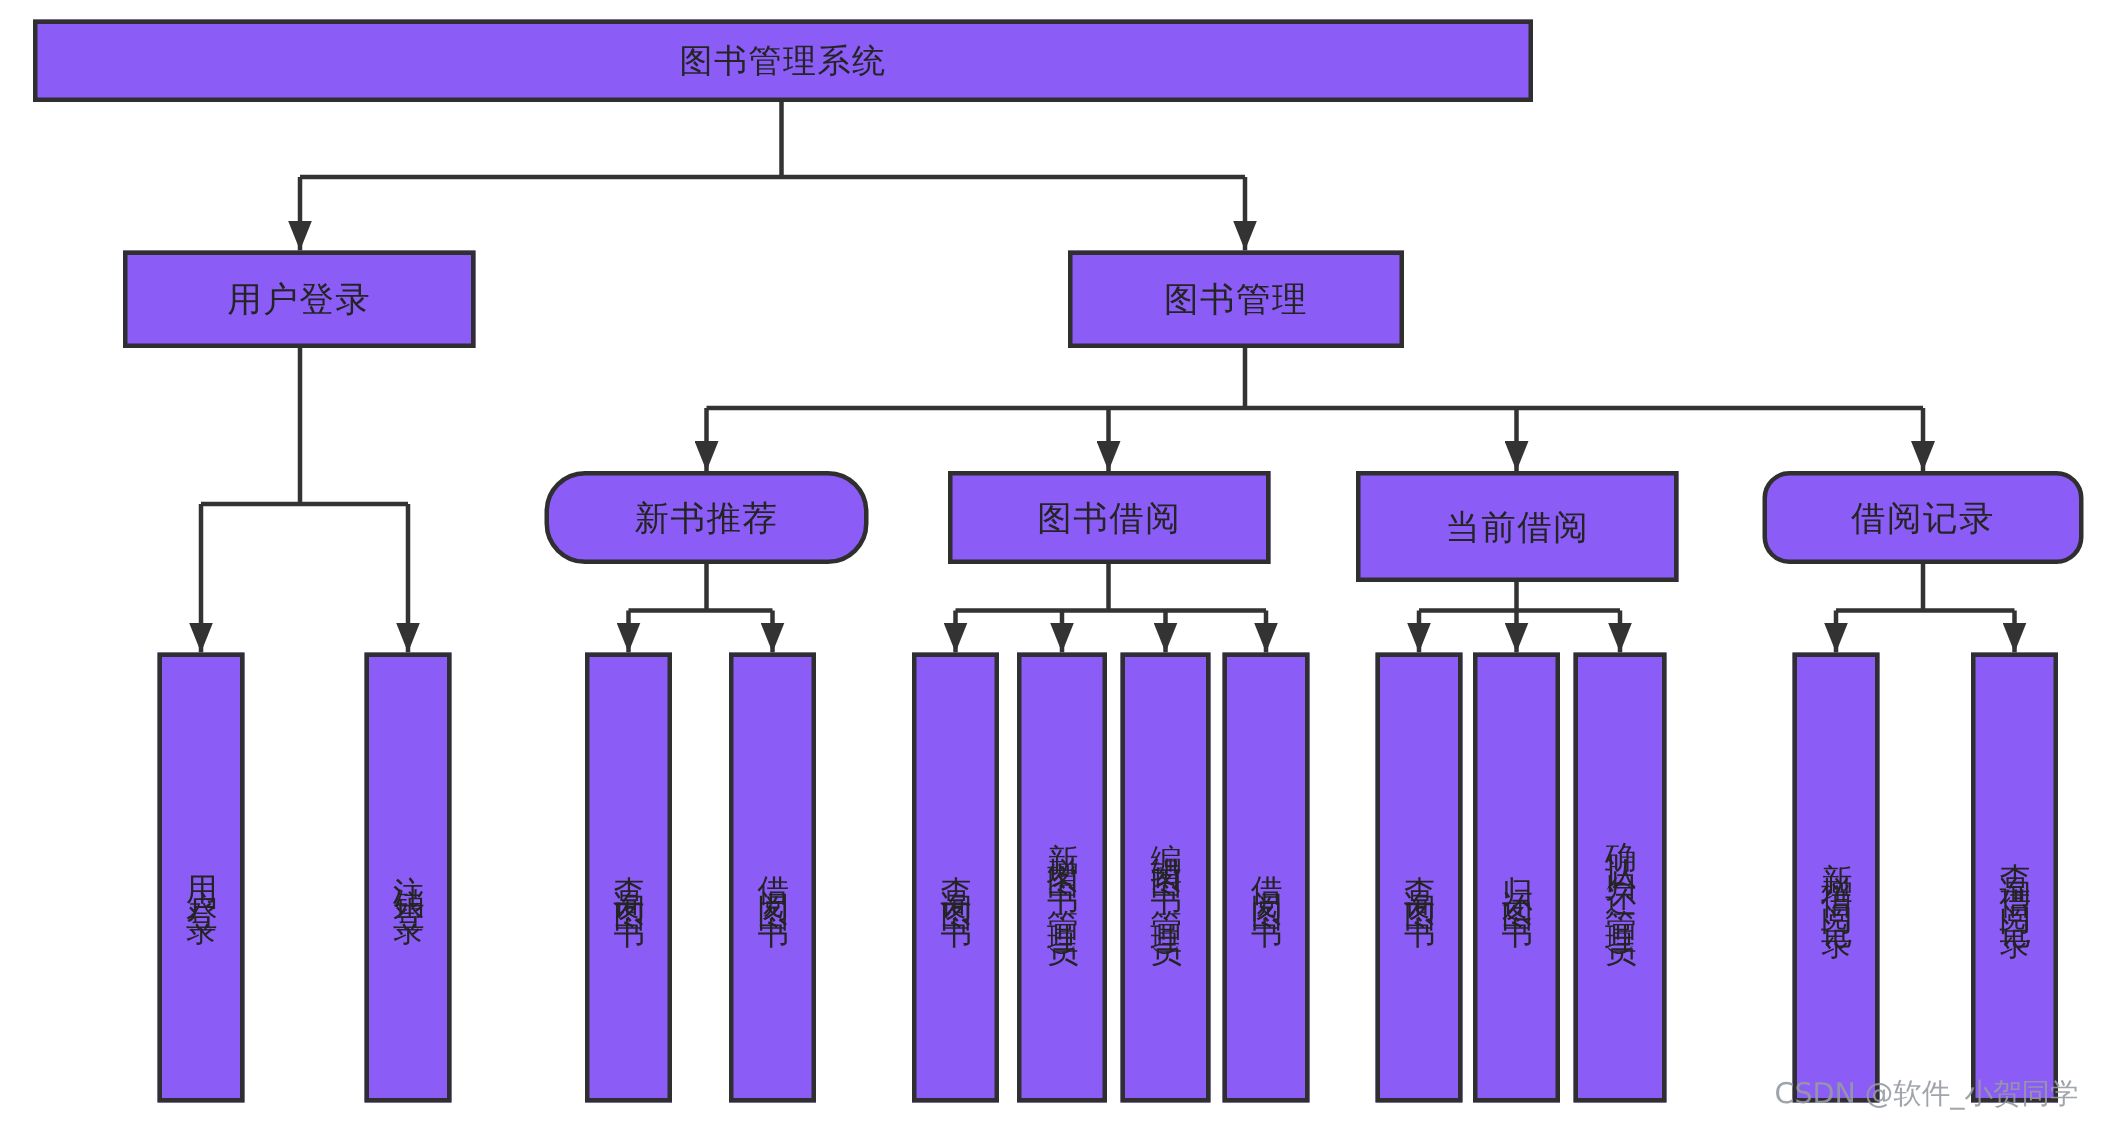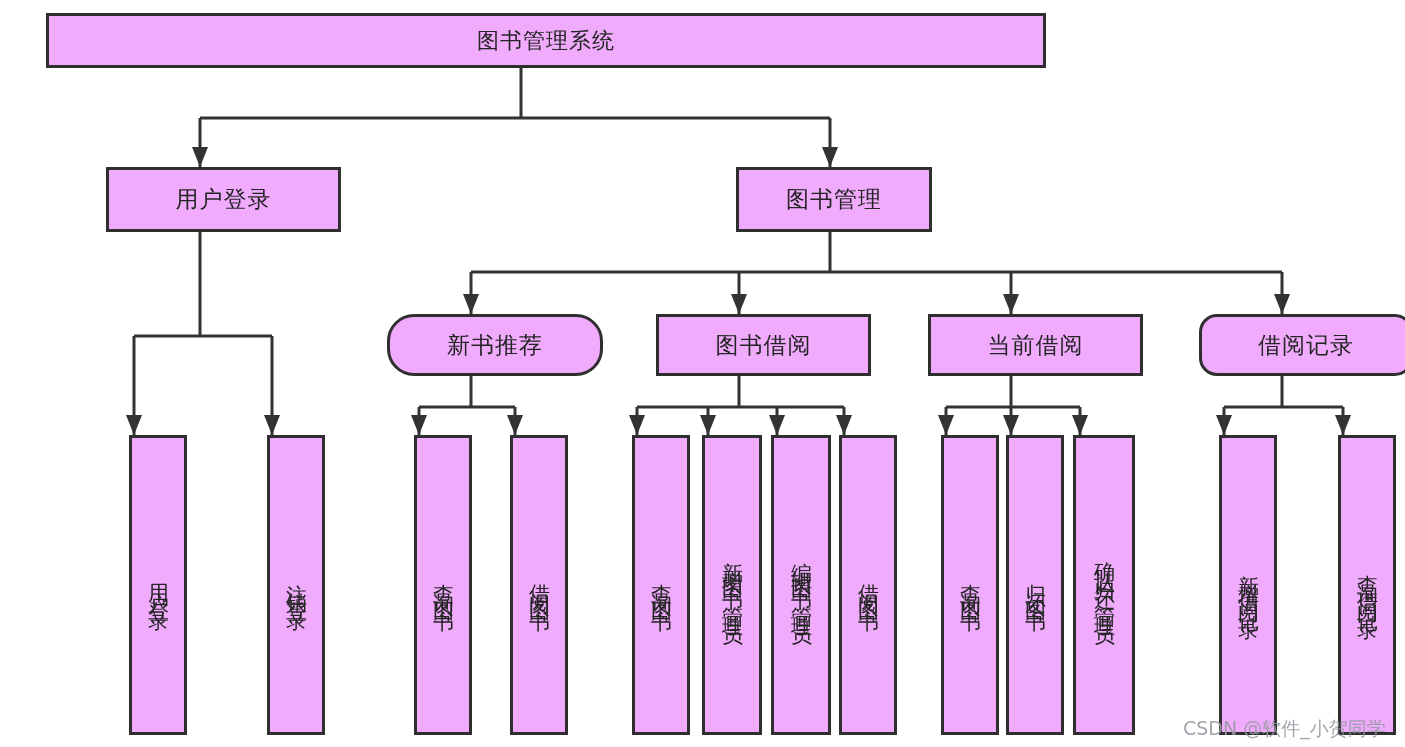--- a/index.html
+++ b/index.html
@@ -13,52 +13,51 @@
   }
   #connectors {
     position: absolute;
     left: 0; top: 0;
     width: 1405px; height: 747px;
     z-index: 1;
   }
   .node {
     position: absolute;
     box-sizing: border-box;
-    background: #f0abfc;
+    background: #8b5cf6;
     border: 3px solid #2f2f2f;
     display: flex;
     align-items: center;
     justify-content: center;
     z-index: 2;
     color: #242424;
-    margin-left: 24px;
   }
   .node .hlabel {
     font-size: 23px;
     letter-spacing: 1px;
     white-space: nowrap;
   }
   #n-root .hlabel { font-size: 22px; }
   .leaf .vlabel {
     writing-mode: vertical-rl;
     text-orientation: mixed;
     font-size: 21px;
     line-height: 1;
     letter-spacing: 9px;
     white-space: nowrap;
   }
   
   #n-root { left: 22px;  top: 13px;  width: 1000px; height: 55px; }
   
   #n-l2-0 { left: 82px;  top: 167px; width: 235px; height: 65px; }
-  #n-l2-1 { left: 712px; top: 167px; width: 196px; height: 65px; }
+  #n-l2-1 { left: 712px; top: 167px; width: 224px; height: 65px; }
   
   #n-l3-0 { left: 363px;  top: 314px; width: 216px; height: 62px; border-radius: 27px; }
   #n-l3-1 { left: 632px;  top: 314px; width: 215px; height: 62px; text-align: center; }
-  #n-l3-2 { left: 904px;  top: 314px; width: 215px; height: 62px; }
+  #n-l3-2 { left: 904px;  top: 314px; width: 215px; height: 74px; }
   #n-l3-3 { left: 1175px; top: 314px; width: 214px; height: 62px; border-radius: 18px; }
   
   .leaf { top: 435px; height: 300px; }
   #n-a1 { left: 105px;  width: 58px; }
   #n-a2 { left: 243px;  width: 58px; }
   #n-b1 { left: 390px;  width: 58px; }
   #n-b2 { left: 486px;  width: 58px; }
   #n-c1 { left: 608px;  width: 58px; }
   #n-c2 { left: 678px;  width: 60px; }
   #n-c3 { left: 747px;  width: 60px; }

